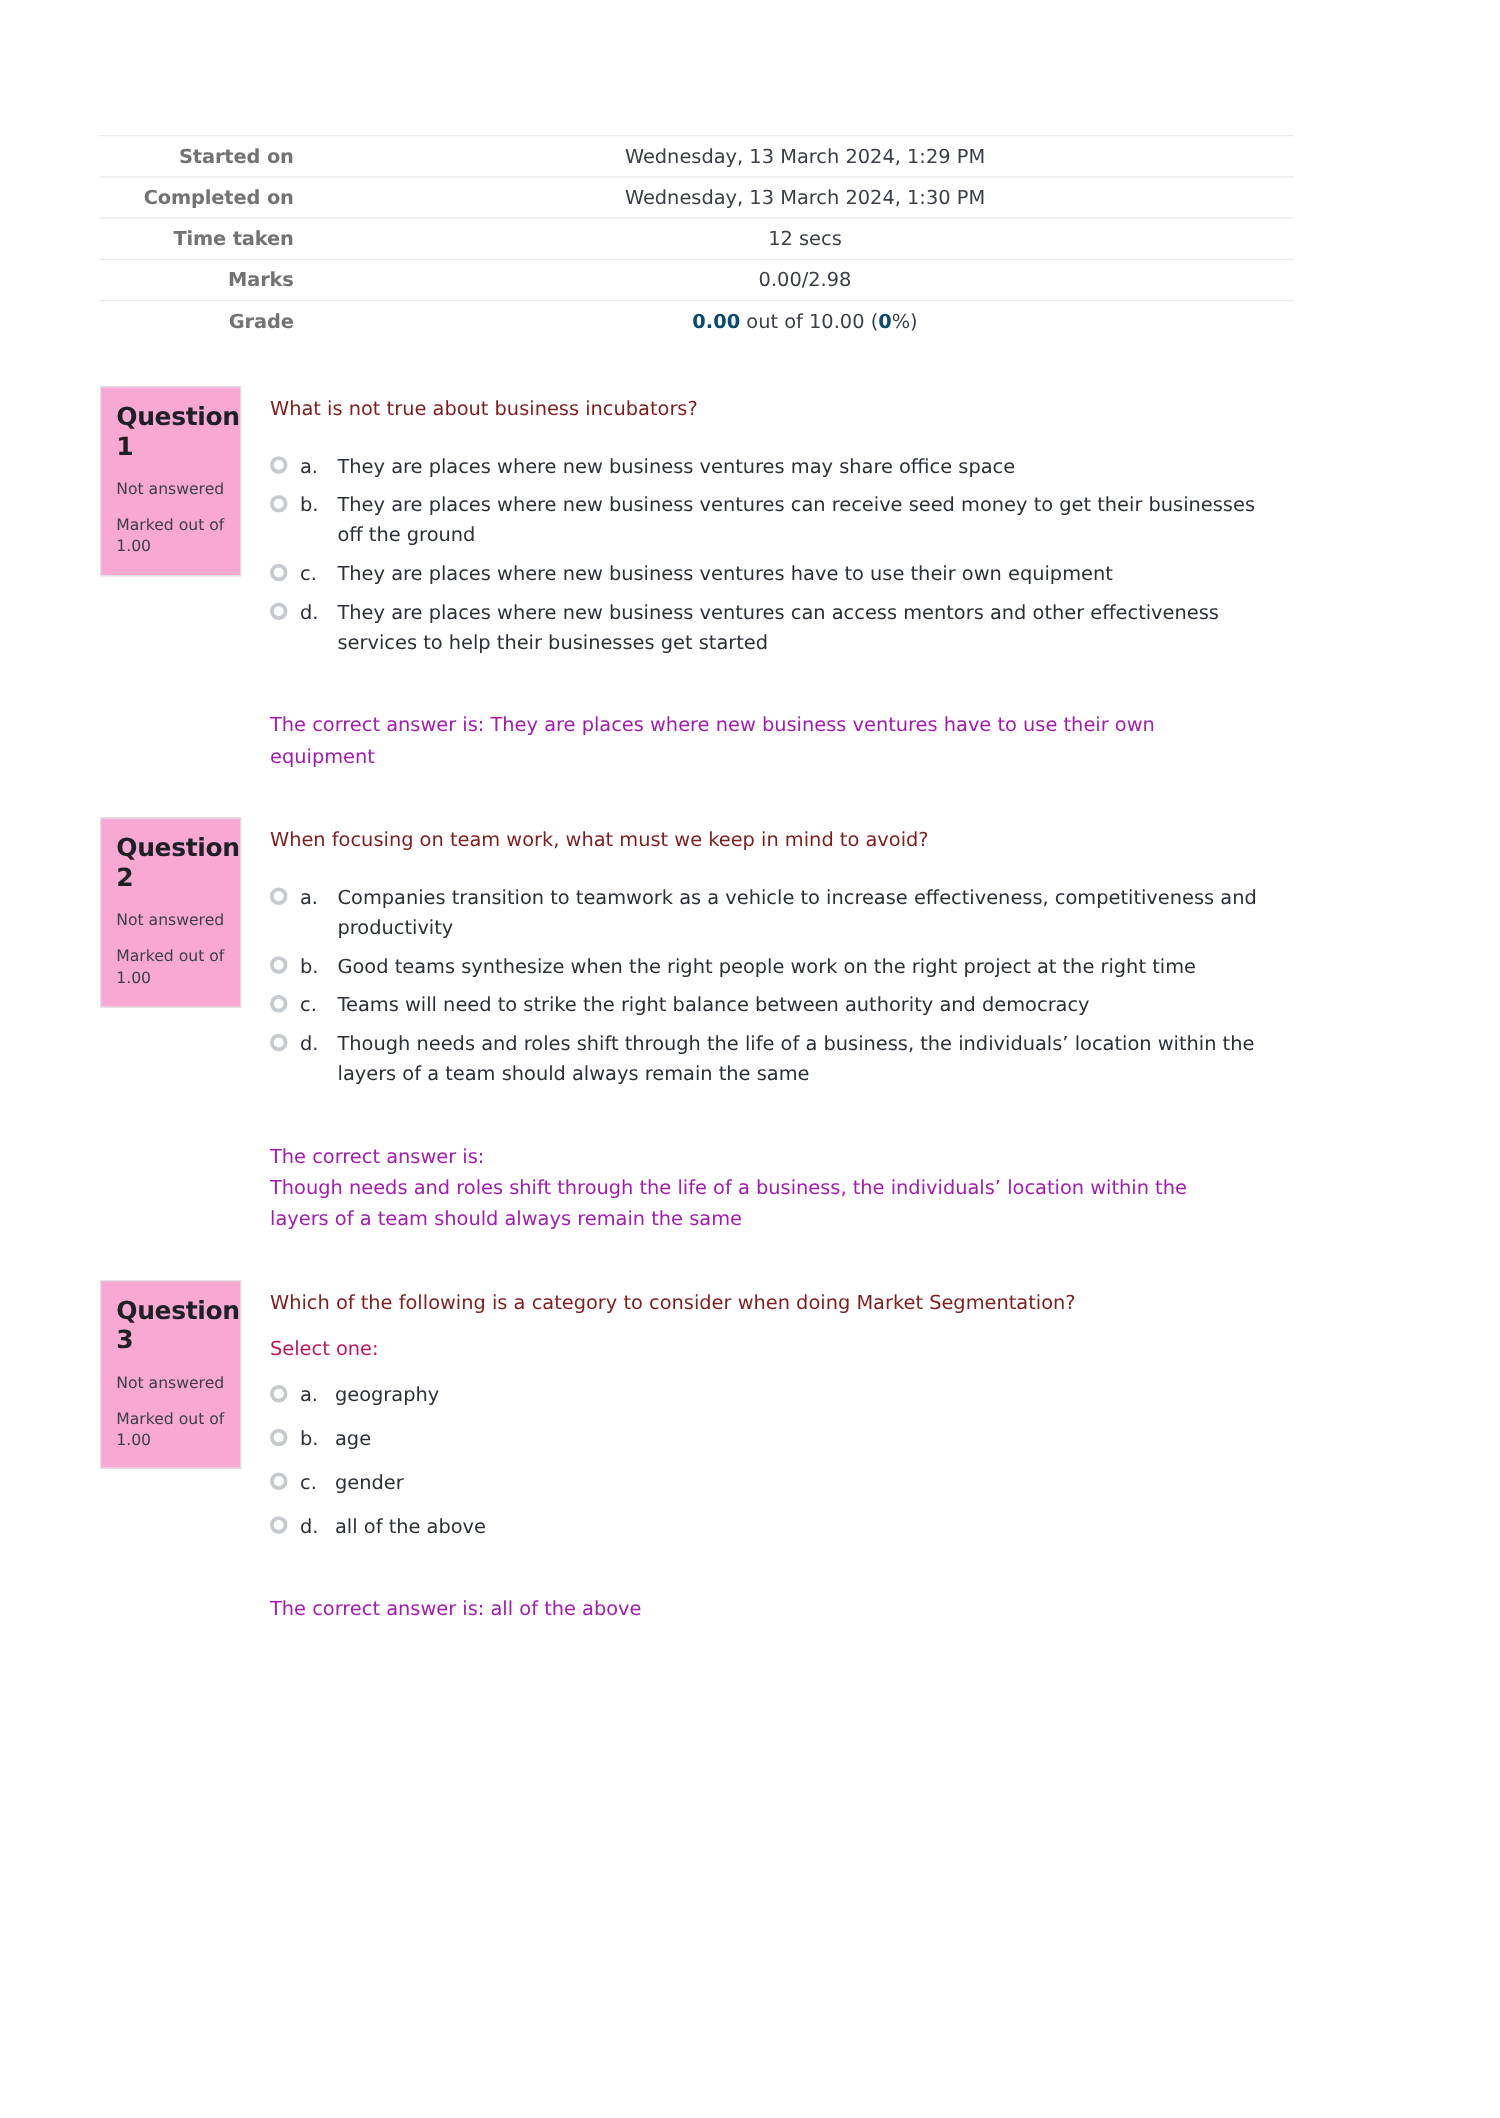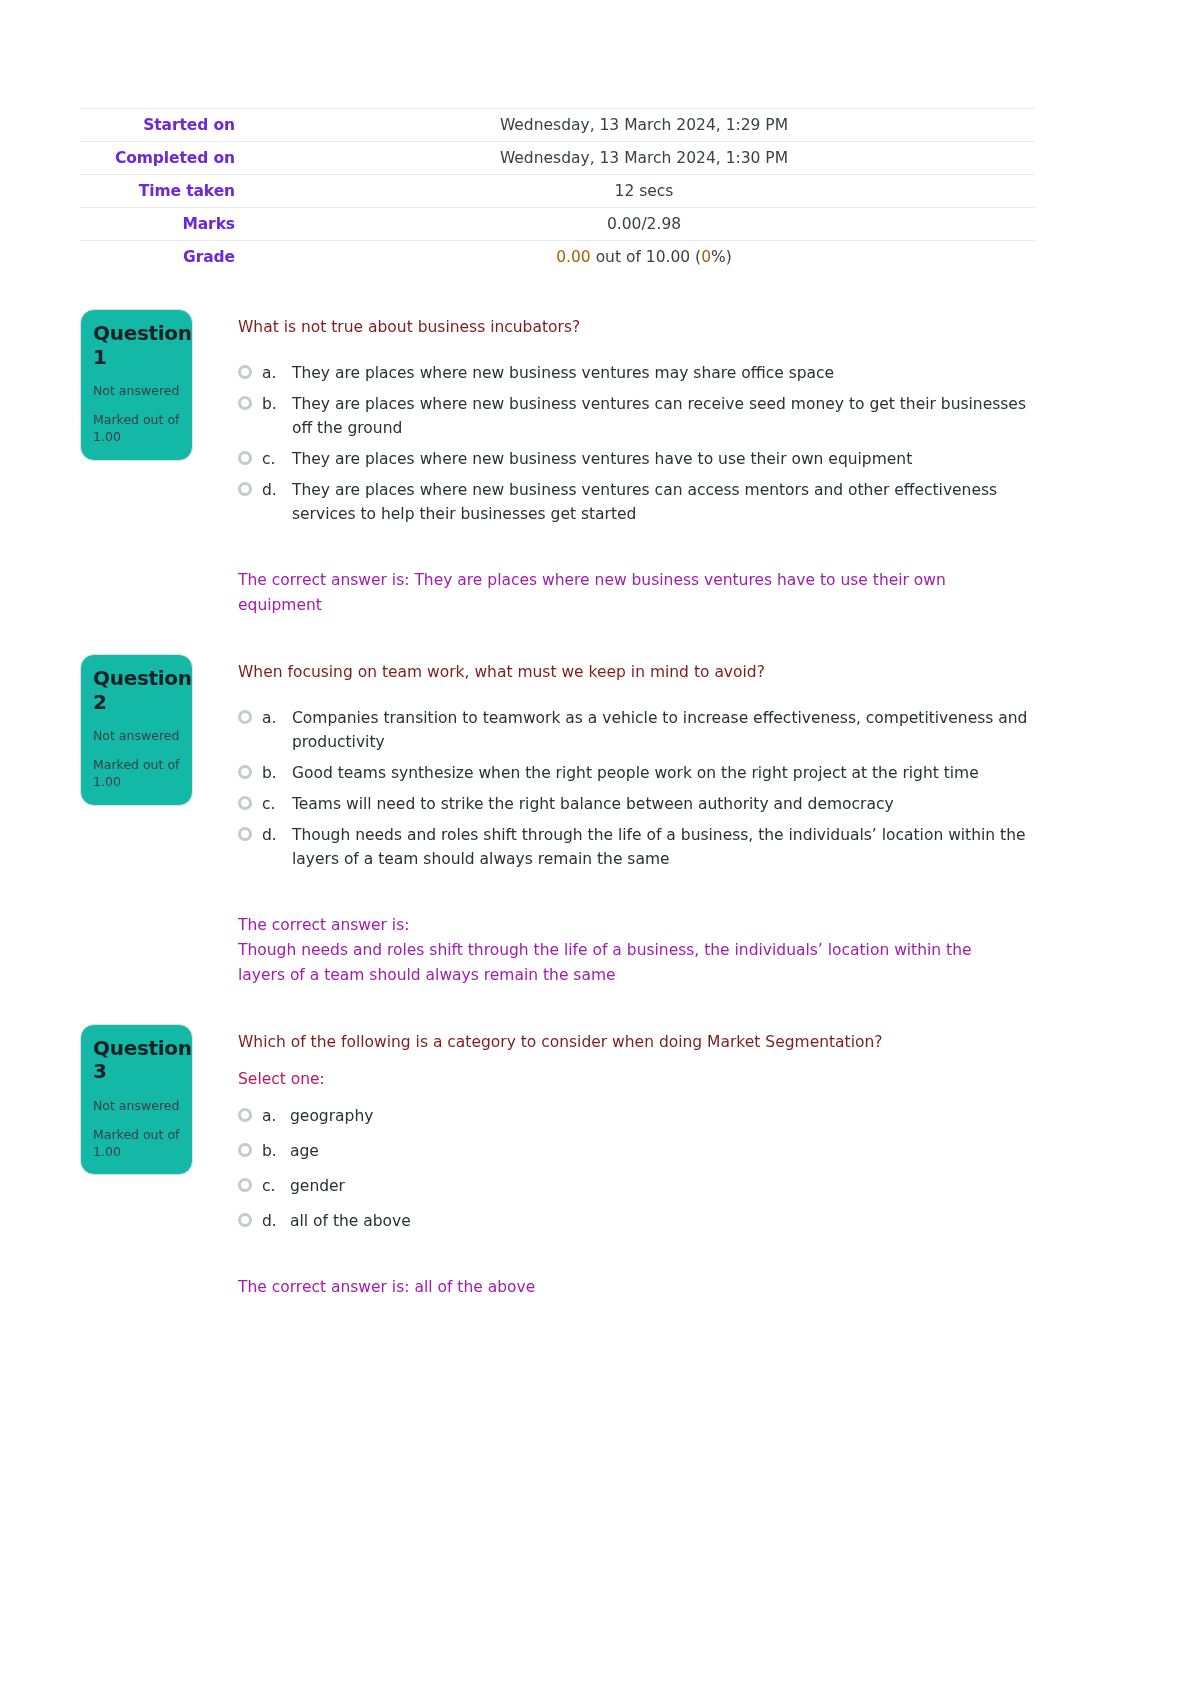--- a/index.html
+++ b/index.html
@@ -27,51 +27,51 @@
     border-collapse: collapse;
     margin: 0 0 0 0;
     border-top: 1px solid #e8eaed;
   }
   .summary tr { border-bottom: 1px solid #e8eaed; }
   .summary tr:last-child { border-bottom: none; }
   .summary th {
     text-align: right;
     font-weight: bold;
     font-size: 15.5px;
-    color: #6d28d9;
+    color: #737373;
     padding: 7px 10px 7px 0;
     width: 165px;
     white-space: nowrap;
     vertical-align: middle;
     letter-spacing: -0.1px;
   }
   .summary td {
     text-align: center;
     font-size: 15.5px;
     color: #3a3f47;
     padding: 7px 0 7px 8px;
     vertical-align: middle;
     font-weight: 400;
   }
-  .summary td .b { font-weight: normal; color: #a16207; }
+  .summary td .b { font-weight: bold; color: #0c4a6e; }
 
   
   .question {
     display: flex;
     align-items: flex-start;
     margin-top: 36px;
   }
   .qinfo {
     width: 113px;
     min-width: 113px;
     border: 1px solid #dee2e6;
-    border-radius: 14px;
+    border-radius: 0;
     padding: 12px 10px 14px 12px;
-    background: #14b8a6;
-    margin-right: 45px;
+    background: #f9a8d4;
+    margin-right: 23px;
   }
   .qinfo .qno {
     font-weight: bold;
     font-size: 20px;
     line-height: 1.18;
     color: #1d2125;
     letter-spacing: -0.3px;
     margin-bottom: 14px;
   }
   .qinfo .qno .num { display: block; }

